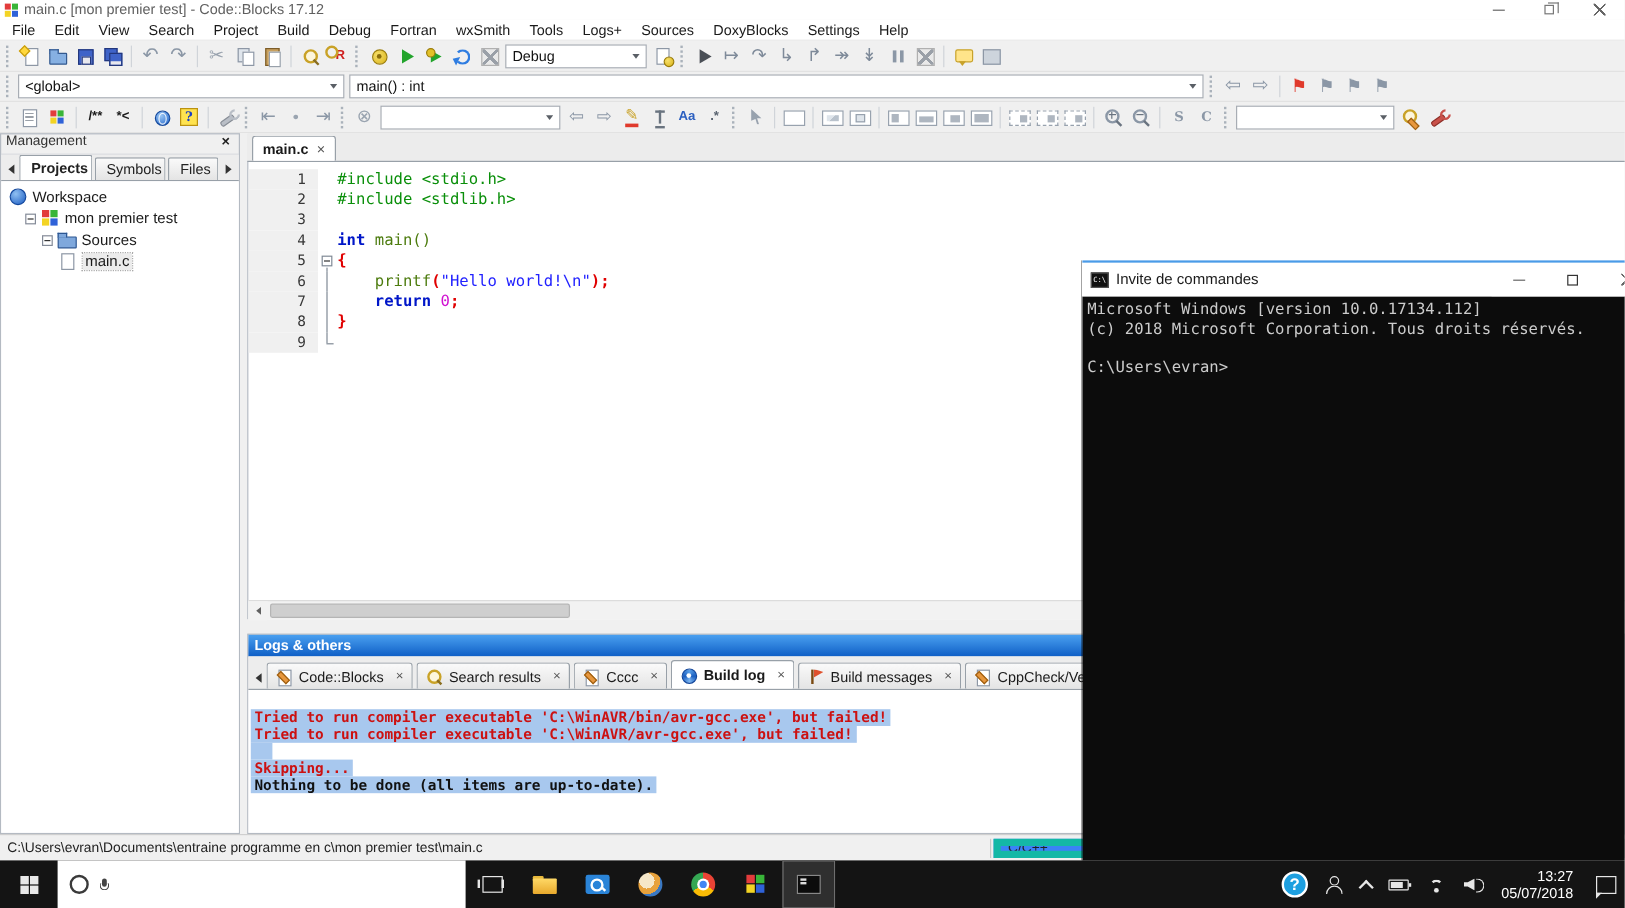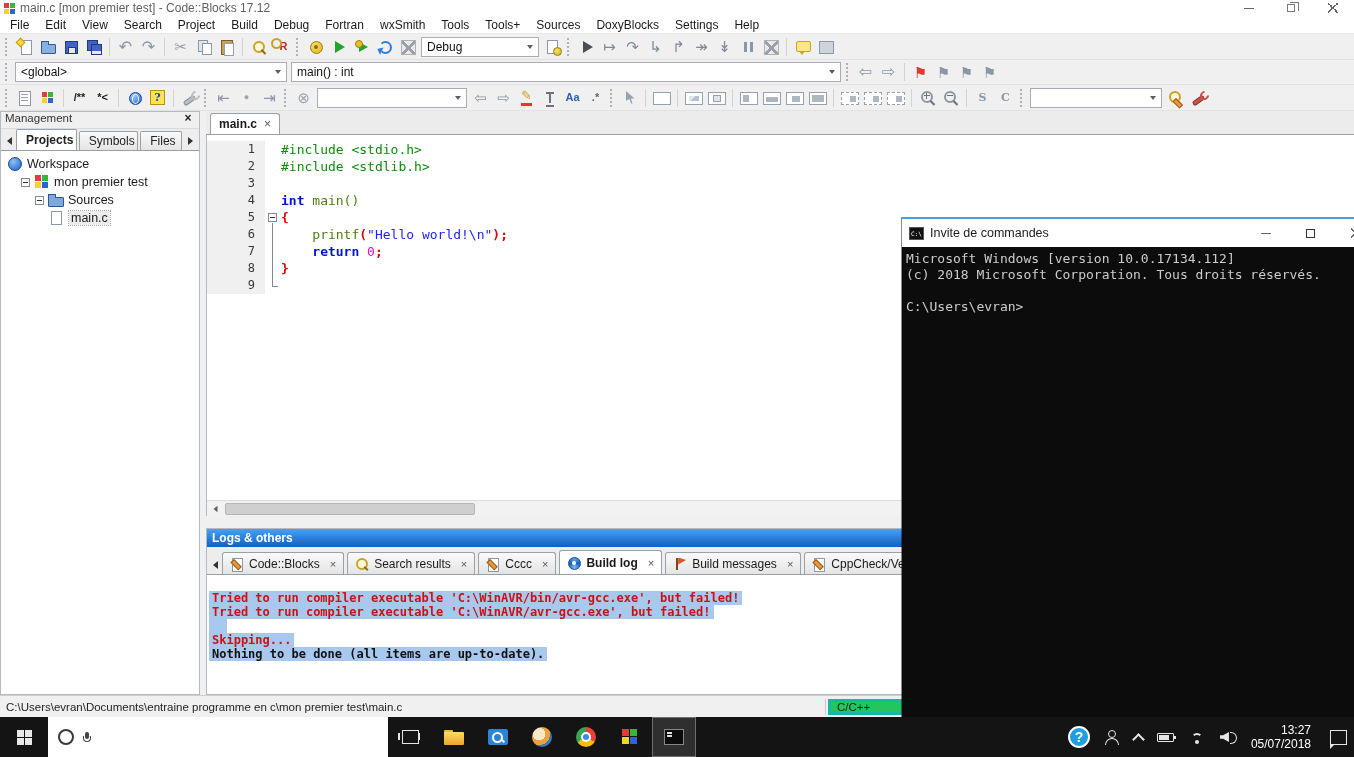--- a/index.html
+++ b/index.html
@@ -172,21 +172,21 @@
   .log-line{height:14px;line-height:14px;font-size:12px;font-weight:bold;white-space:pre}
   .log-line .seg{display:inline-block;background:#a8c8ee;padding:0 3px;height:14px}
   .log-line.empty .seg{width:18px}
   .log-red{color:#cc1111}
   .log-black{color:#111}
 
   
   .statusbar{height:22px;background:#f0f0f0;border-top:1px solid #cfcfcf;display:flex;align-items:center;font-size:11.5px;color:#222}
   .sb-field{height:16px;display:flex;align-items:center;padding:0 6px;border-right:1px solid #c9c9c9;white-space:nowrap;overflow:hidden}
   .sb-field.flex{flex:1;min-width:0}
-  .sb-field.sunken{background:#22c55e;border:3px solid #14b8a6;margin:0 2px}
+  .sb-field.sunken{background:#3b82f6;border:6px solid #14b8a6;margin:0 2px}
 
   
   .cmdwin{position:absolute;left:902px;top:217px;width:452px;height:500px;z-index:40;border-top:2px solid #4a9be8;box-shadow:-1px 0 0 rgba(0,0,0,.45)}
   .cmd-title{height:28px;background:#fff;display:flex;align-items:center;padding-left:7px;position:relative;overflow:hidden}
   .cmd-icon{width:15px;height:13px;background:#111;border:1px solid #555;color:#fff;font-size:6px;line-height:11px;text-align:left;padding-left:1px;margin-right:6px;flex:none;font-family:"DejaVu Sans Mono",monospace;font-style:normal}
   .cmd-title-text{font-size:12.5px;color:#1a1a1a;white-space:nowrap}
   .cmd-controls{position:absolute;right:-24px;top:0;height:28px;display:flex}
   .cmd-btn{width:45px;height:28px;display:flex;align-items:center;justify-content:center;background:#fff}
   .i-max{width:9px;height:9px;border:1px solid #333}
   .cmd-body{height:470px;background:#0c0c0c;color:#cccccc;font-family:"DejaVu Sans Mono",monospace;font-size:13px;padding:4px 0 0 4px}
@@ -269,21 +269,21 @@
       <span class="menu-item">File</span>
       <span class="menu-item">Edit</span>
       <span class="menu-item">View</span>
       <span class="menu-item">Search</span>
       <span class="menu-item">Project</span>
       <span class="menu-item">Build</span>
       <span class="menu-item">Debug</span>
       <span class="menu-item">Fortran</span>
       <span class="menu-item">wxSmith</span>
       <span class="menu-item">Tools</span>
-      <span class="menu-item">Tools+</span>
+      <span class="menu-item">Logs+</span>
       <span class="menu-item">Sources</span>
       <span class="menu-item">DoxyBlocks</span>
       <span class="menu-item">Settings</span>
       <span class="menu-item">Help</span>
     </div>
   <div class="tbrow" id="tb-row1">
       <span class="tb-grip"></span>
       <span class="tb-btn">
         <i class="ci ci-file-new"></i>
       </span>
@@ -378,21 +378,21 @@
       <span class="tb-btn">
         <i class="ci ci-panel"></i>
       </span>
     </div>
   <div class="tbrow" id="tb-row2">
       <span class="tb-grip"></span>
       <span class="tb-combo" style="width: 272px;">
         <span class="combo-val">&lt;global&gt;</span>
         <span class="combo-btn"></span>
       </span>
-      <span class="tb-combo" style="width: 550px;">
+      <span class="tb-combo" style="width: 712px;">
         <span class="combo-val">main() : int</span>
         <span class="combo-btn"></span>
       </span>
       <span class="tb-grip"></span>
       <span class="tb-btn">
         <span class="tb-gly" style="color: rgb(139, 151, 166); font-size: 16px;">⇦</span>
       </span>
       <span class="tb-btn">
         <span class="tb-gly" style="color: rgb(139, 151, 166); font-size: 16px;">⇨</span>
       </span>

